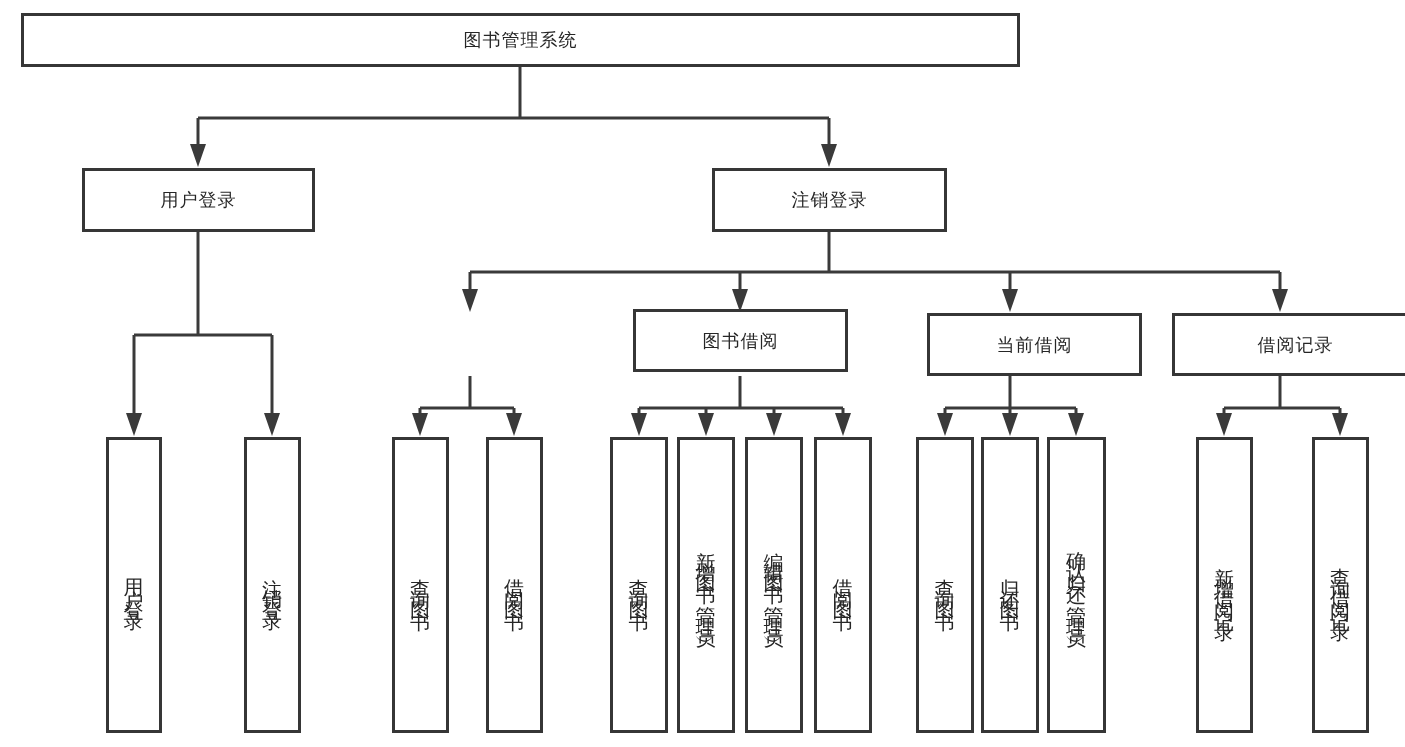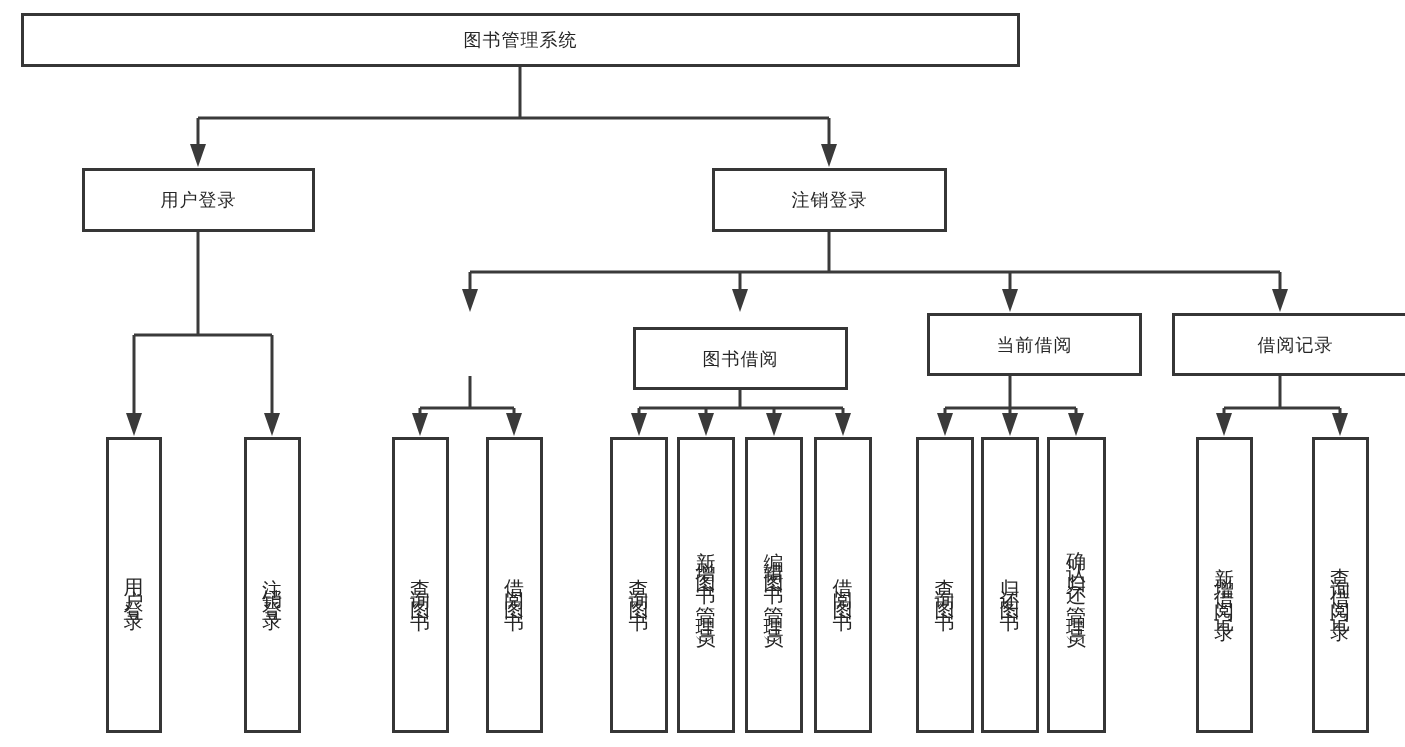--- a/index.html
+++ b/index.html
@@ -114,21 +114,21 @@
       <polygon points="1216,413 1232,413 1224,436" fill="#3a3a3a"></polygon>
       <line x1="1340" y1="408" x2="1340" y2="418" stroke="#3a3a3a" stroke-width="3"></line>
       <polygon points="1332,413 1348,413 1340,436" fill="#3a3a3a"></polygon>
     </svg>
 
   <div class="node hbox" style="left:21px; top:13px; width:999px; height:54px;">图书管理系统</div>
 
   <div class="node hbox" style="left:82px; top:168px; width:233px; height:64px;">用户登录</div>
   <div class="node hbox" style="left:712px; top:168px; width:235px; height:64px;">注销登录</div>
 
-  <div class="node hbox" style="left:633px; top:327px; width:215px; height:63px;">图书借阅</div>
+  <div class="node hbox" style="left:633px; top:309px; width:215px; height:63px;">图书借阅</div>
   <div class="node hbox" style="left:927px; top:313px; width:215px; height:63px;">当前借阅</div>
   <div class="node hbox" style="left:1172px; top:313px; width:247px; height:63px;">借阅记录</div>
 
   <div class="node vbox" style="left:106px; top:437px; width:56px; height:296px;">
     <span class="vtext">用户登录</span>
   </div>
   <div class="node vbox" style="left:244px; top:437px; width:57px; height:296px;">
     <span class="vtext">注销登录</span>
   </div>
 

